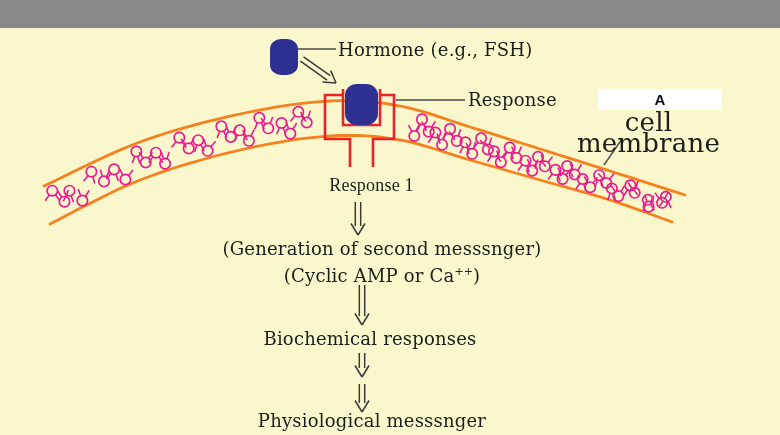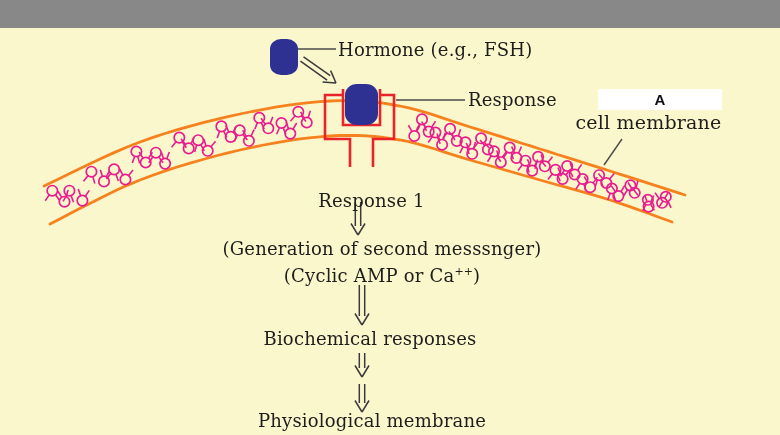--- a/index.html
+++ b/index.html
@@ -377,28 +377,28 @@
   </svg>
 
   <div class="lbl" style="left:338px;top:11px;">Hormone (e.g., FSH)</div>
 
   <div class="lbl" style="left:468px;top:61px;">Response</div>
 
   <div class="marker-box" style="left:598px;top:61px;width:124px;height:21px;">
     <span>A</span>
   </div>
 
-  <div class="lbl ctr" style="left:566px;top:84px;width:165px;font-size:19px;">cell membrane</div>
-
-  <div class="lbl ctr" style="left:294px;top:162px;width:155px;">Response 1</div>
+  <div class="lbl ctr" style="left:566px;top:84px;width:165px;font-size:26px;">cell membrane</div>
+
+  <div class="lbl ctr" style="left:294px;top:147px;width:155px;font-family:Liberation Serif, serif;">Response 1</div>
 
   <div class="lbl ctr" style="left:182px;top:209px;width:400px;line-height:23px;">
     <div>(Generation of second messsnger)</div>
     <div><span>(Cyclic AMP or Ca</span><sup>++</sup><span>)</span></div>
   </div>
 
   <div class="lbl ctr" style="left:245px;top:300px;width:250px;">Biochemical responses</div>
 
   <div class="lbl ctr" style="left:237px;top:382px;width:270px;line-height:22px;">
-    <div>Physiological membrane</div>
+    <div>Physiological messsnger</div>
   </div>
 
 </div>
 
 </body></html>

